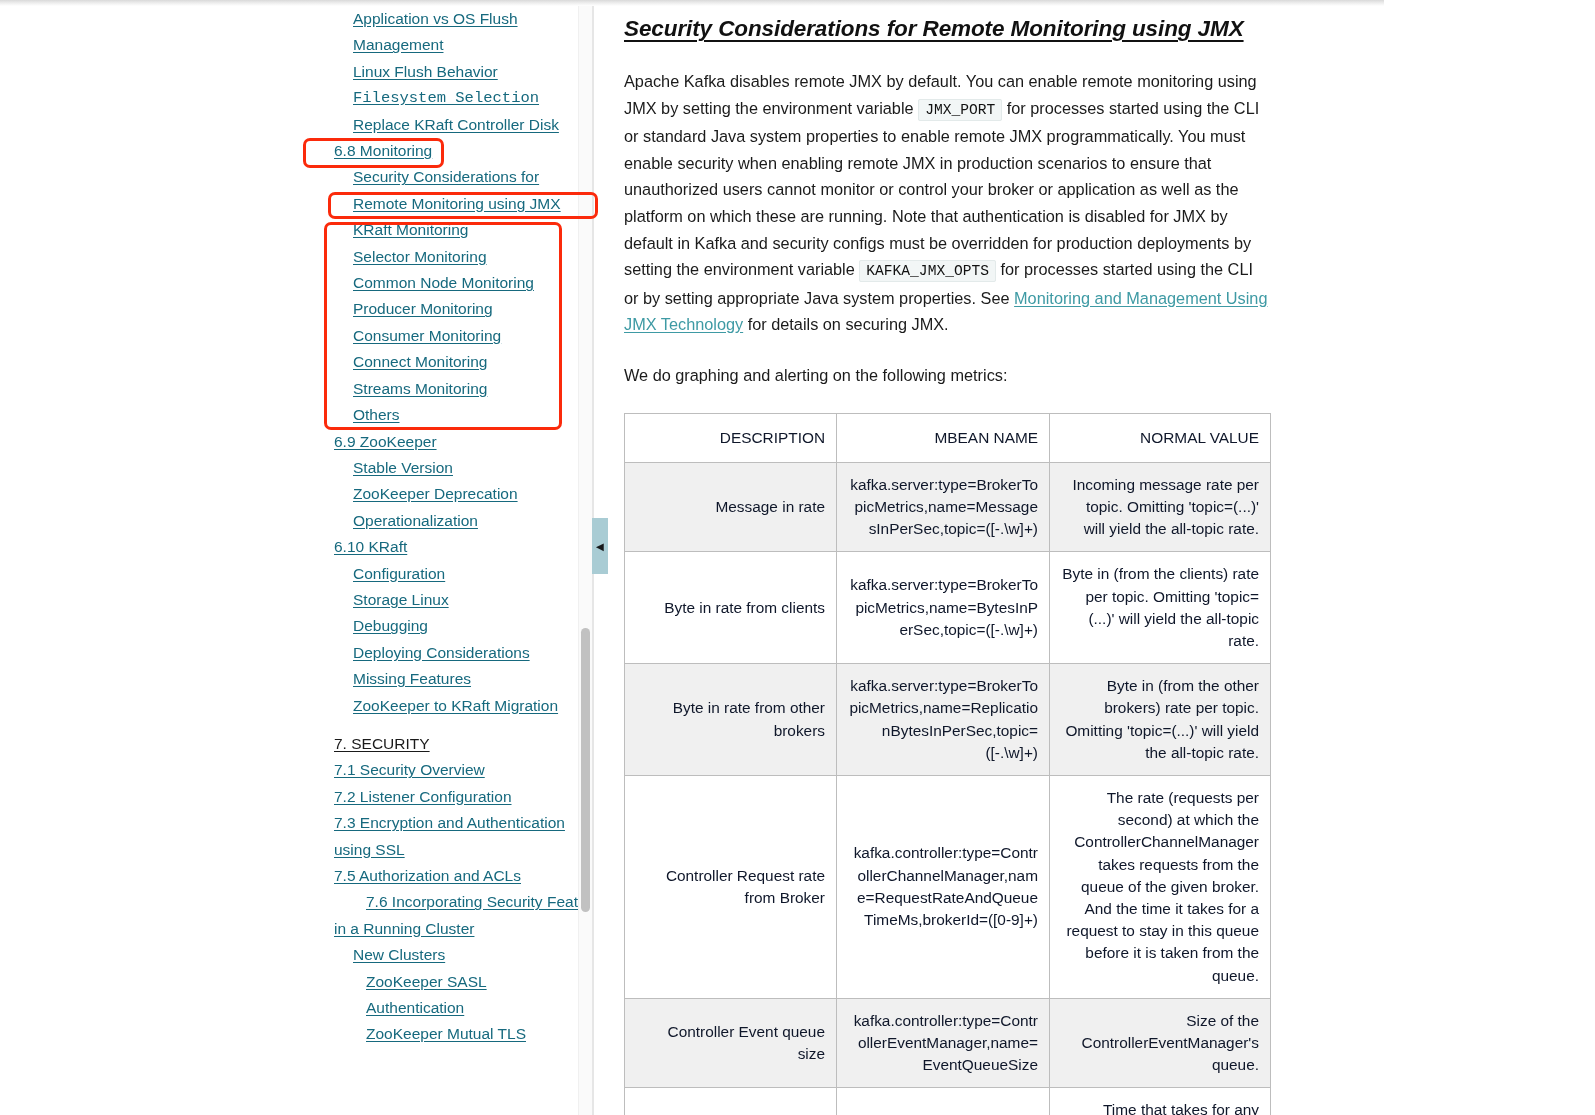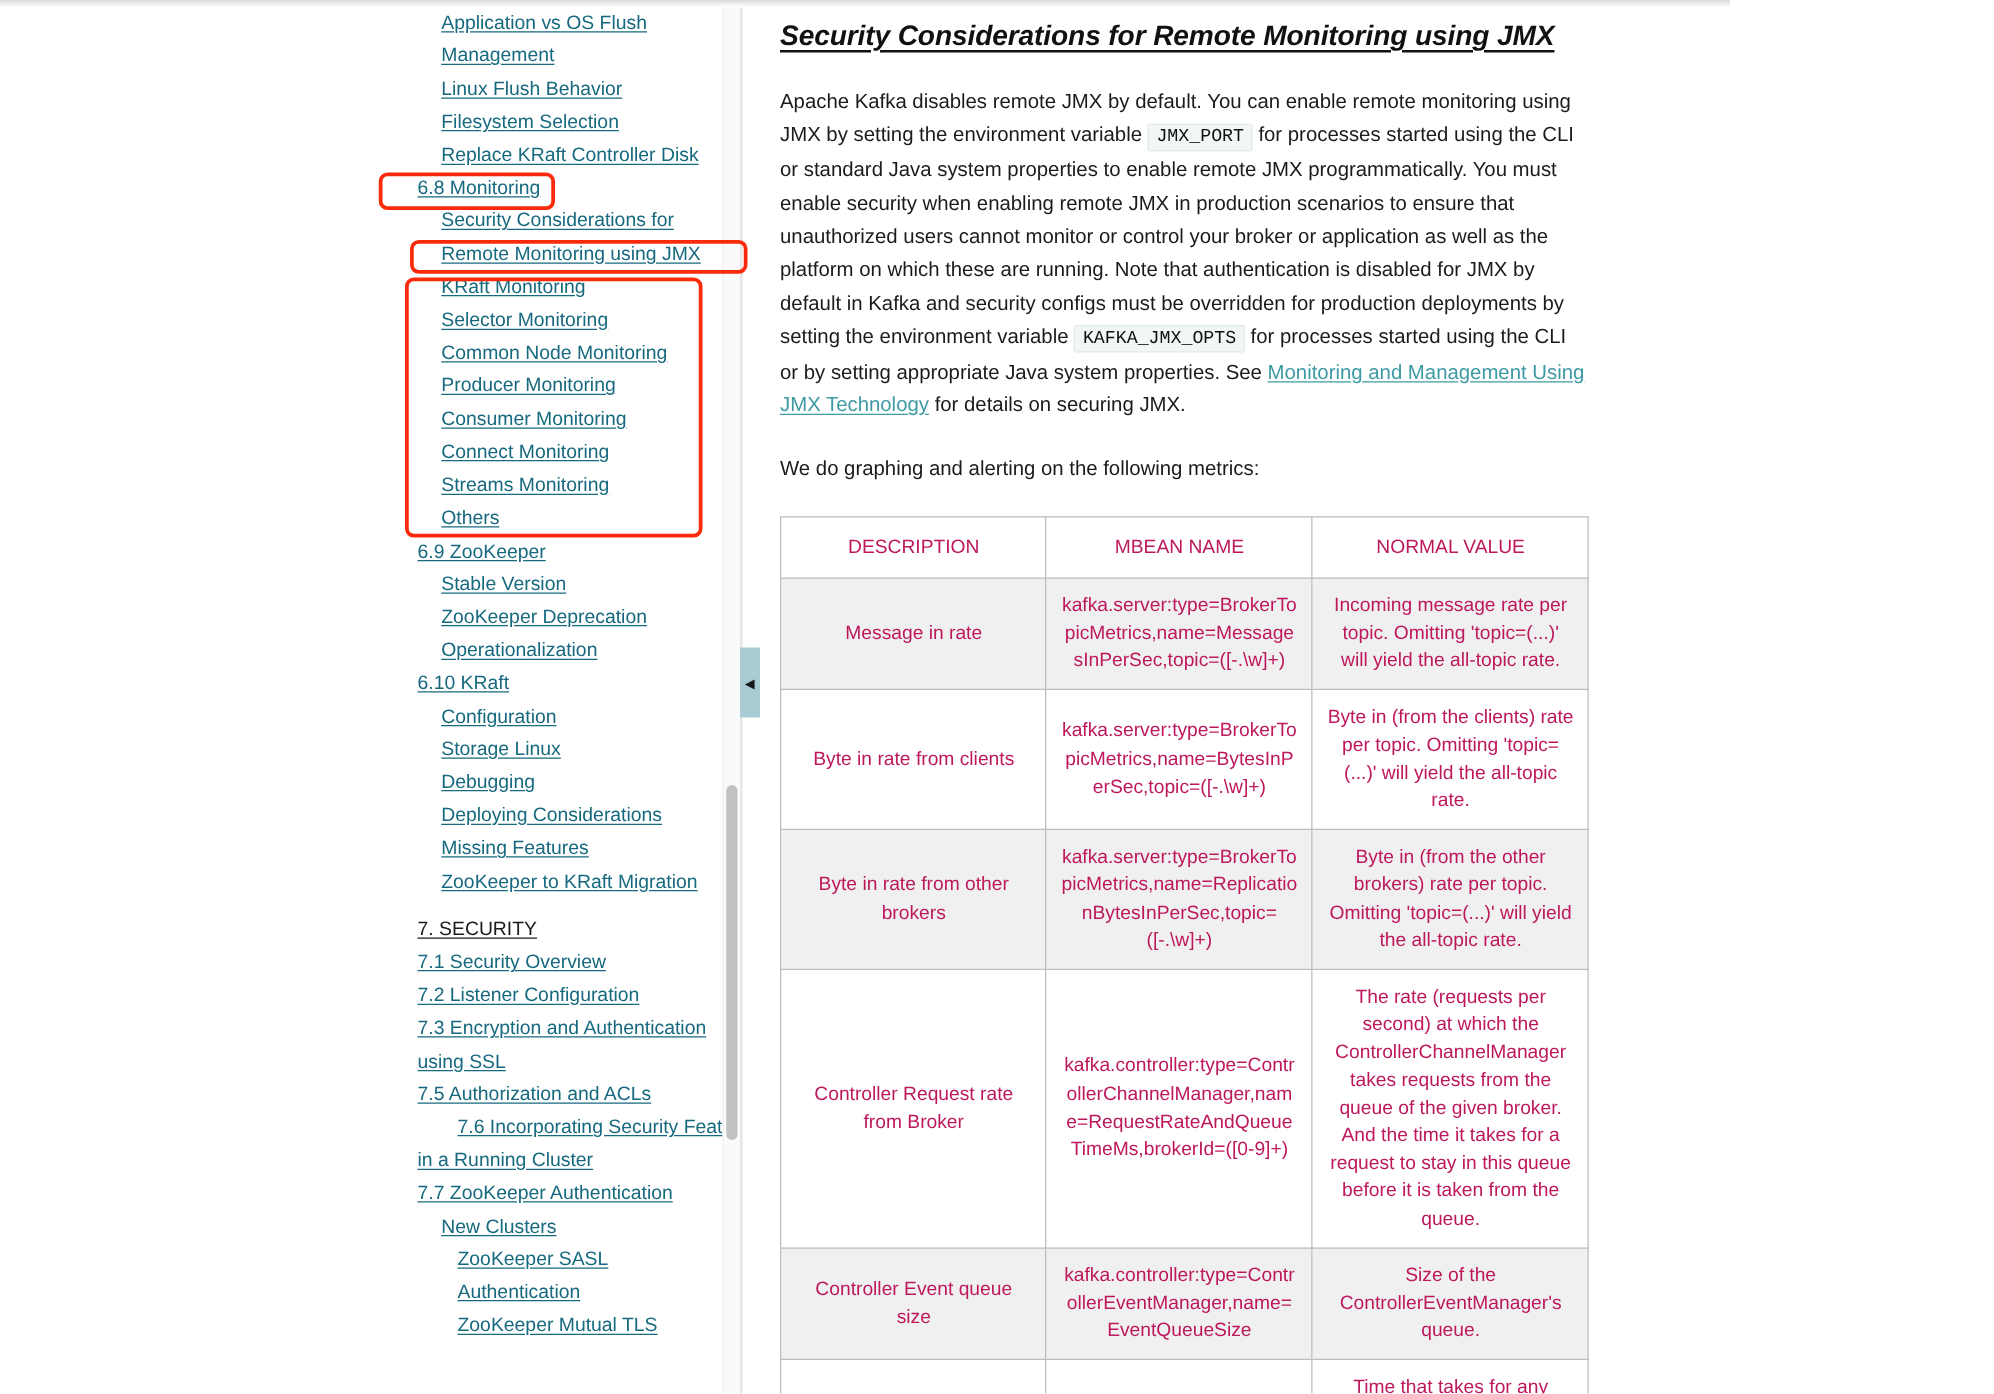--- a/index.html
+++ b/index.html
@@ -141,22 +141,22 @@
     width: 646px;
     table-layout: fixed;
     border: 1px solid #bdbdbd;
   }
   table.metrics th, table.metrics td {
     border: 1px solid #bdbdbd;
     padding: 11px 11px 11px 12px;
     font-size: 15.4px;
     line-height: 22.2px;
     vertical-align: middle;
-    text-align: center;
-    color: #be185d;
+    text-align: right;
+    color: #0f172a;
     word-wrap: break-word;
     overflow-wrap: anywhere;
   }
   table.metrics th {
     font-weight: normal;
     background: #ffffff;
     vertical-align: middle;
     padding-top: 13px; padding-bottom: 13px;
   }
   table.metrics tbody tr:nth-child(odd) td { background: #f0f0f0; }
@@ -181,21 +181,21 @@
 
 <div id="root">
 
   <div class="top-shade"></div>
 
   <div class="toc-pane">
     <div class="toc-list" id="toc-list" style="top: 6px;">
         <div class="toc-row" style="padding-left: 353px;"><span class="toc-link">Application vs OS Flush</span></div>
         <div class="toc-row" style="padding-left: 353px;"><span class="toc-link">Management</span></div>
         <div class="toc-row" style="padding-left: 353px;"><span class="toc-link">Linux Flush Behavior</span></div>
-        <div class="toc-row" style="padding-left: 353px;"><span class="toc-link">Filesystem Selection</span></div>
+        <div class="toc-row" style="padding-left: 353px; font-family: Liberation Mono, monospace;"><span class="toc-link">Filesystem Selection</span></div>
         <div class="toc-row" style="padding-left: 353px;"><span class="toc-link">Replace KRaft Controller Disk</span></div>
         <div class="toc-row" style="padding-left: 334px;"><span class="toc-link">6.8 Monitoring</span></div>
         <div class="toc-row" style="padding-left: 353px;"><span class="toc-link">Security Considerations for</span></div>
         <div class="toc-row" style="padding-left: 353px;"><span class="toc-link">Remote Monitoring using JMX</span></div>
         <div class="toc-row" style="padding-left: 353px;"><span class="toc-link">KRaft Monitoring</span></div>
         <div class="toc-row" style="padding-left: 353px;"><span class="toc-link">Selector Monitoring</span></div>
         <div class="toc-row" style="padding-left: 353px;"><span class="toc-link">Common Node Monitoring</span></div>
         <div class="toc-row" style="padding-left: 353px;"><span class="toc-link">Producer Monitoring</span></div>
         <div class="toc-row" style="padding-left: 353px;"><span class="toc-link">Consumer Monitoring</span></div>
         <div class="toc-row" style="padding-left: 353px;"><span class="toc-link">Connect Monitoring</span></div>
@@ -214,21 +214,20 @@
         <div class="toc-row" style="padding-left: 353px;"><span class="toc-link">ZooKeeper to KRaft Migration</span></div>
         <div class="toc-row" style="height: 12px; line-height: 12px;"></div>
         <div class="toc-row" style="padding-left: 334px;"><span class="toc-link plain">7. SECURITY</span></div>
         <div class="toc-row" style="padding-left: 334px;"><span class="toc-link">7.1 Security Overview</span></div>
         <div class="toc-row" style="padding-left: 334px;"><span class="toc-link">7.2 Listener Configuration</span></div>
         <div class="toc-row" style="padding-left: 334px;"><span class="toc-link">7.3 Encryption and Authentication</span></div>
         <div class="toc-row" style="padding-left: 334px;"><span class="toc-link">using SSL</span></div>
         <div class="toc-row" style="padding-left: 334px;"><span class="toc-link">7.5 Authorization and ACLs</span></div>
         <div class="toc-row" style="padding-left: 334px; margin-left: 32px;"><span class="toc-link">7.6 Incorporating Security Features</span></div>
         <div class="toc-row" style="padding-left: 334px;"><span class="toc-link">in a Running Cluster</span></div>
-        <div class="toc-row" style="padding-left: 334px;"><span class="toc-link">7.7 ZooKeeper Authentication</span></div>
         <div class="toc-row" style="padding-left: 353px;"><span class="toc-link">New Clusters</span></div>
         <div class="toc-row" style="padding-left: 366px;"><span class="toc-link">ZooKeeper SASL</span></div>
         <div class="toc-row" style="padding-left: 366px;"><span class="toc-link">Authentication</span></div>
         <div class="toc-row" style="padding-left: 366px;"><span class="toc-link">ZooKeeper Mutual TLS</span></div>
       </div>
   </div>
   <div class="toc-scroll-track"></div>
   <div class="toc-scroll-thumb"></div>
 
   <div class="pane-divider"></div>

